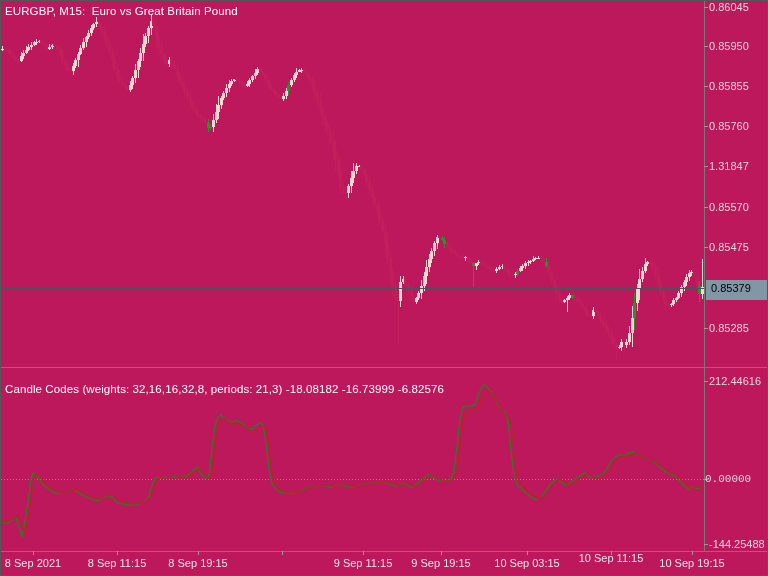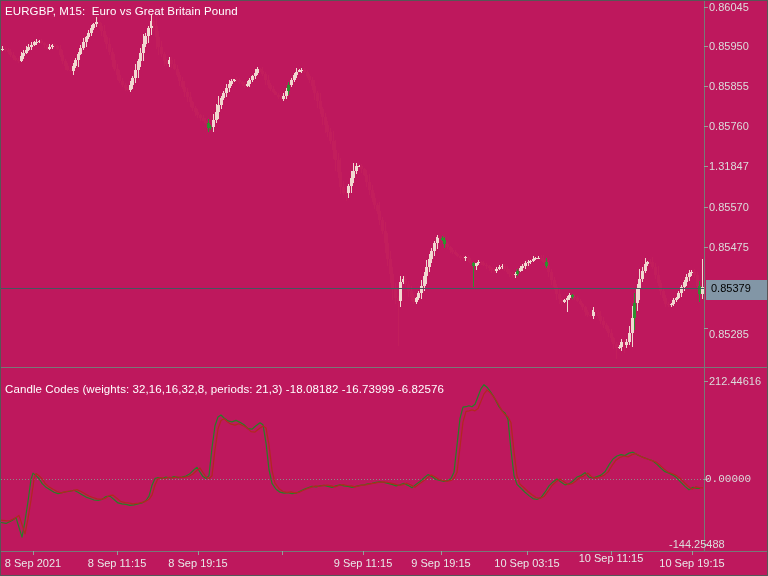--- a/index.html
+++ b/index.html
@@ -610,24 +610,24 @@
   <span class="title" style="left:4px;top:382px;">Candle Codes (weights: 32,16,16,32,8, periods: 21,3) -18.08182 -16.73999 -6.82576</span>
 
   <div id="labels">
       <span class="axlbl" style="left:708px;top:0px;">0.86045</span>
       <span class="axlbl" style="left:708px;top:39px;">0.85950</span>
       <span class="axlbl" style="left:708px;top:79px;">0.85855</span>
       <span class="axlbl" style="left:708px;top:119px;">0.85760</span>
       <span class="axlbl" style="left:708px;top:159px;">1.31847</span>
       <span class="axlbl" style="left:708px;top:200px;">0.85570</span>
       <span class="axlbl" style="left:708px;top:240px;">0.85475</span>
-      <span class="axlbl" style="left:708px;top:321px;margin-top:6px;">0.85285</span>
+      <span class="axlbl" style="left:708px;top:321px;">0.85285</span>
       <span class="axlbl" style="left:708px;top:374px;">212.44616</span>
       <span class="axlbl" style="left:704px;top:472px;font-family:Liberation Mono, monospace;">0.00000</span>
-      <span class="axlbl" style="left:668px;top:537px;">-144.25488</span>
+      <span class="axlbl" style="left:708px;top:537px;">-144.25488</span>
       <span class="tlbl" style="left:-10px;top:556px;">8 Sep 2021</span>
       <span class="tlbl" style="left:74px;top:556px;">8 Sep 11:15</span>
       <span class="tlbl" style="left:155px;top:556px;">8 Sep 19:15</span>
       <span class="tlbl" style="left:239px;top:580px;">9 Sep 03:15</span>
       <span class="tlbl" style="left:320px;top:556px;">9 Sep 11:15</span>
       <span class="tlbl" style="left:398px;top:556px;">9 Sep 19:15</span>
       <span class="tlbl" style="left:484px;top:556px;">10 Sep 03:15</span>
       <span class="tlbl" style="left:568px;top:551px;">10 Sep 11:15</span>
       <span class="tlbl" style="left:649px;top:556px;">10 Sep 19:15</span>
     </div>

